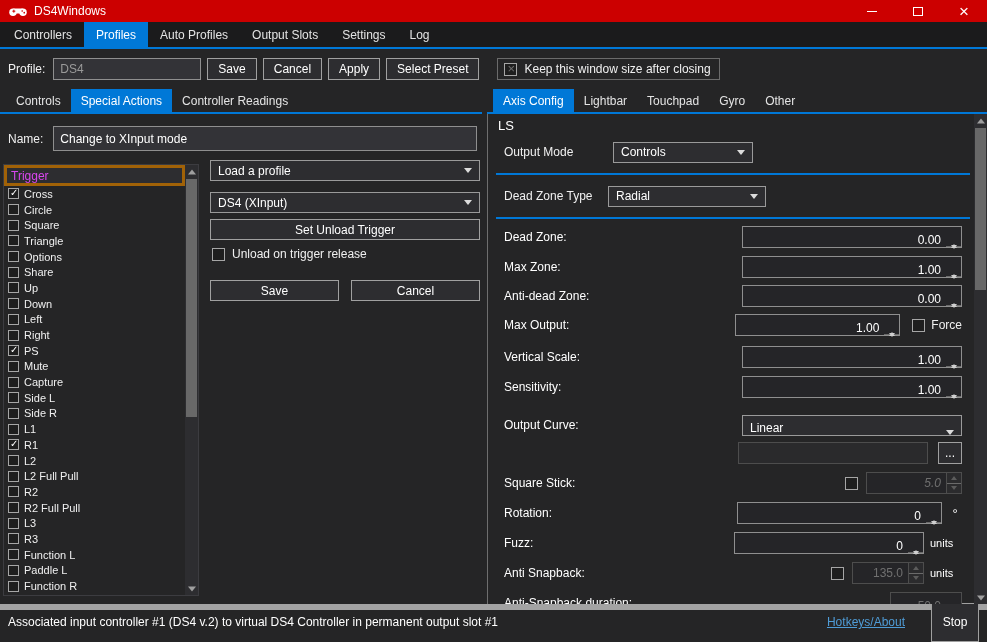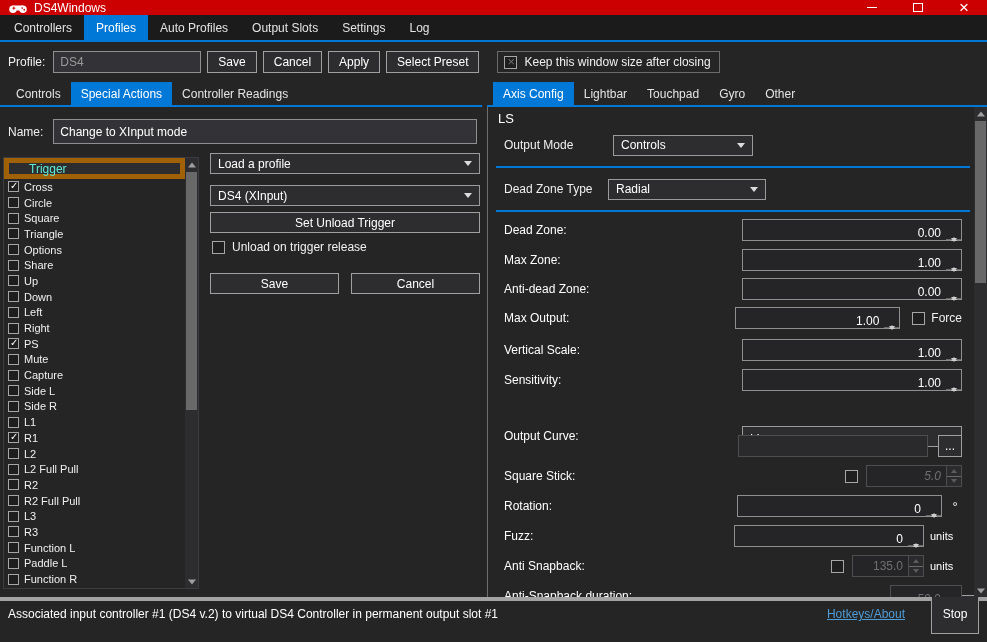--- a/index.html
+++ b/index.html
@@ -5,21 +5,21 @@
   * { margin:0; padding:0; box-sizing:border-box; }
   html,body { width:987px; height:642px; overflow:hidden; }
   body {
     font-family:"Liberation Sans","DejaVu Sans",sans-serif;
     background:#252526; color:#f0f0f0; font-size:12px;
     position:relative;
   }
   .window { width:987px; height:642px; display:flex; flex-direction:column; background:#252526; }
 
   
-  .titlebar { height:15px; background:var(--titlebar,#CC0000); display:flex; align-items:center; flex:none; }
+  .titlebar { height:22px; background:var(--titlebar,#CC0000); display:flex; align-items:center; flex:none; }
   .app-icon { width:20px; height:16px; margin:0 6px 0 8px; display:flex; align-items:center; }
   .titlebar .title { color:#fff; font-size:12px; }
   .win-controls { margin-left:auto; display:flex; height:100%; }
   .win-btn { width:46px; height:100%; display:flex; align-items:center; justify-content:center; color:#fff; cursor:default; }
   .glyph-min { width:10px; height:1px; background:#fff; display:block; }
   .glyph-max { width:10px; height:9px; border:1px solid #fff; display:block; }
   .glyph-x::after { content:"×"; font-size:17px; line-height:1; color:#fff; }
 
   
   .menubar { height:27px; background:#1b1b1c; display:flex; align-items:stretch; border-bottom:2px solid var(--accent,#0078D7); flex:none; padding-left:2px; }
@@ -48,21 +48,21 @@
 
   
   .content { position:relative; height:490px; flex:none; }
 
   
   .left-panel { position:absolute; left:0; top:0; width:482px; height:100%; }
   .name-row { position:absolute; top:12px; left:8px; right:5px; display:flex; align-items:center; gap:10px; }
   .name-row .tinput { flex:1; height:25px; }
 
   .trigger-box { position:absolute; left:3px; top:50px; width:196px; bottom:8px; background:#252526; border:1px solid #3c3c40; }
-  .trigger-header { height:21px; border:5px solid #a16207; background:#2d2d30; color:#5eead4; font-size:12px; display:flex; align-items:center; padding-left:20px; margin-right:13px; }
+  .trigger-header { height:21px; border:3px solid #a16207; background:#2d2d30; color:#d946ef; font-size:12px; display:flex; align-items:center; padding-left:4px; margin-right:13px; }
   .trigger-items { position:absolute; top:21px; left:0; right:13px; bottom:0; overflow:hidden; }
   .trigger-item { display:flex; align-items:center; gap:5px; height:15.7px; padding-left:4px; font-size:11px; color:#f0f0f0; }
   .trigger-item .cb { width:11px; height:11px; }
   .trigger-item .cb.checked::after { font-size:10px; top:-2px; left:1px; }
 
   
   .vscroll { position:absolute; top:0; bottom:0; right:0; width:13px; background:#2d2d30; display:flex; flex-direction:column; }
   .sarrow { height:13px; position:relative; flex:none; }
   .sarrow::after { content:""; position:absolute; left:50%; top:50%; transform:translate(-50%,-50%); width:0; height:0; border-left:4px solid transparent; border-right:4px solid transparent; }
   .sarrow.up::after { border-bottom:5px solid #9f9f9f; }
@@ -112,21 +112,21 @@
   .unit.deg { width:14px; font-size:13px; text-align:center; }
   .gap8 { margin-left:8px; } .gap12 { margin-left:12px; }
   .inline-label-om { width:109px; font-size:12px; }
   .inline-label-dzt { width:104px; font-size:12px; }
   .dd.w140 { width:140px; } .dd.w158 { width:158px; } .dd.w220 { width:220px; }
   .tinput.curve { width:190px; height:22px; background:#2a2a2c; border-color:#4d4d4d; }
   .btn.more { width:24px; height:22px; padding:0; margin-left:10px; }
   .force-label { font-size:12px; margin-left:6px; }
 
   
-  .statusbar { height:30px; flex:none; display:flex; align-items:center; padding:0 8px; gap:10px; border-top:4px solid #a3a3a3; background:#252526; }
+  .statusbar { height:30px; flex:none; display:flex; align-items:center; padding:0 8px; gap:10px; border-top:6px solid #a3a3a3; background:#252526; }
   .status-msg { flex:1; font-size:12px; color:#fff; }
   .link { color:#4f9cd6; text-decoration:underline; font-size:12px; margin-right:16px; cursor:pointer; }
   .btn.stop { width:48px; height:39px; }
 </style>
 </head>
 <body>
 
 <div class="window">
 
   <div class="titlebar">
@@ -425,21 +425,21 @@
           <span class="alabel">Sensitivity:</span>
           <div class="spin w220 right">
             <span class="spin-val">1.00</span>
             <span class="spin-btns">
                 <i class="spin-btn up"></i>
                 <i class="spin-btn dn"></i>
               </span>
           </div>
         </div>
 
-        <div class="arow" style="top:317px">
+        <div class="arow" style="top:299px">
           <span class="alabel">Output Curve:</span>
           <div class="dd w220 right">
             <span class="dd-label">Linear</span>
             <span class="caret"></span>
           </div>
         </div>
 
         <div class="arow" style="top:327px">
           <input class="tinput curve right" disabled="" value="" style="">
           <button class="btn more">...</button>

